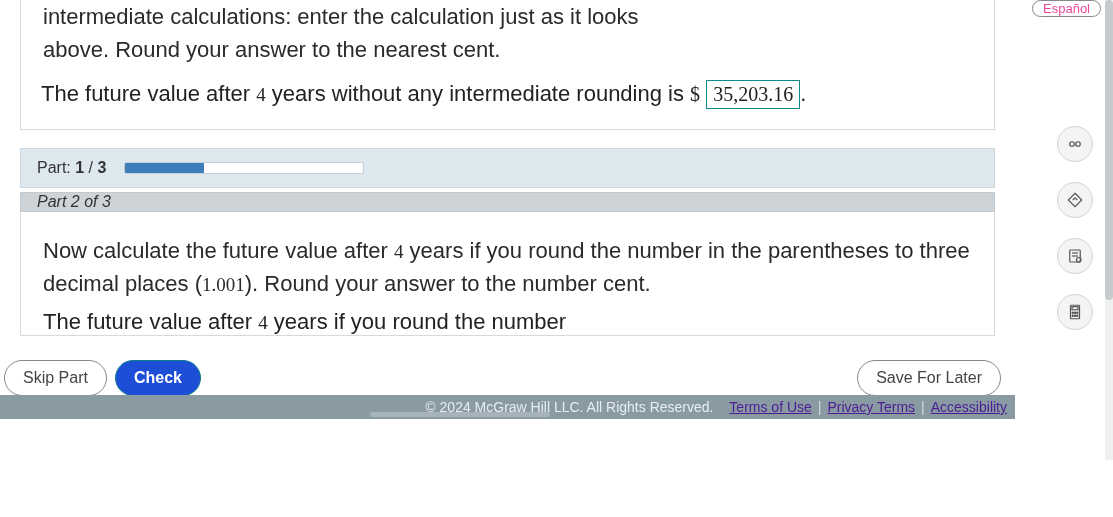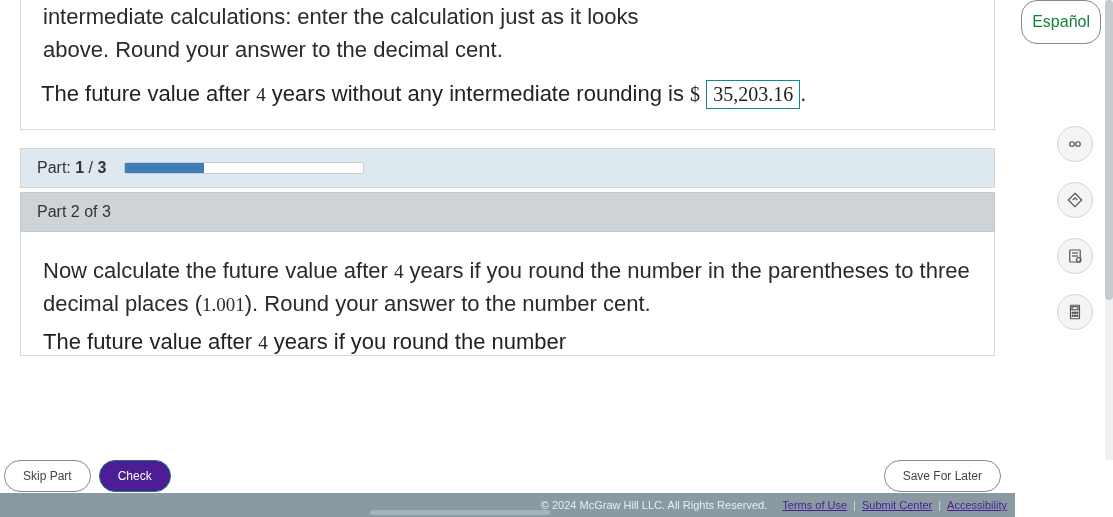--- a/index.html
+++ b/index.html
@@ -14,21 +14,21 @@
 }
 .viewport {
   position: absolute;
   left: 0; top: 0; right: 0; bottom: 0;
 }
 .main-col {
   position: absolute;
   left: 0;
   top: 0;
   width: 1015px;
-  height: 517px;
+  height: 419px;
 }
 .content-scroll {
   position: absolute;
   left: 0; right: 0;
   top: 0;
   bottom: 57px;
   overflow: hidden;
 }
 .question-card {
   margin: 0 20px 18px 20px;
@@ -83,23 +83,24 @@
 }
 .progress-fill {
   height: 100%;
   background: #3e7db8;
   width: 33%;
 }
 .part-header {
   margin: 0 20px;
   background: #cdd3d6;
   border: 1px solid #c2c8cb;
-  padding: 10px 16px;
+  padding: 0 16px;
   font-size: 16px;
   color: #333;
+  font-style: italic;
 }
 .part-body {
   margin: 0 20px;
   border: 1px solid #d9d9d9;
   border-top: none;
   padding: 22px 22px 0 22px;
   background: #fff;
 }
 .serif-num { font-family: "Times New Roman", serif; font-size: 19px; }
 .cutline {
@@ -115,45 +116,46 @@
   position: absolute;
   left: 0; right: 0; bottom: 20px;
   height: 42px;
   display: flex;
   align-items: center;
   padding: 0 6px 0 4px;
   background: #fff;
 }
 .btn {
   border-radius: 22px;
-  font-size: 12px;
+  font-size: 16px;
   padding: 8px 18px;
   cursor: pointer;
   white-space: nowrap;
 }
 .btn-outline {
   border: 1.5px solid #888;
   background: #fff;
   color: #444;
 }
 .btn-solid {
   border: 1.5px solid #0f7d88;
-  background: #4c1d95;
+  background: #1d4ed8;
   color: #fff;
+  font-weight: bold;
 }
 .spacer { flex: 1; }
 
 
 .footer {
   position: absolute;
   left: 0; right: 0; bottom: 0;
   height: 22px;
   background: #8a9aa3;
   color: #e6eef2;
-  font-size: 11px;
+  font-size: 14px;
   display: flex;
   align-items: center;
   justify-content: flex-end;
   padding: 12px 8px;
   gap: 6px;
 }
 .footer a { color: #4c1d95; text-decoration: underline; text-align: center; }
 .footer .sep { color: #cfd8df; }
 .footer-scroll {
   position: absolute;
@@ -171,23 +173,23 @@
   right: 12px;
   top: 0;
   width: 86px;
   height: 517px;
 }
 .lang-pill {
   position: absolute;
   top: 0; right: 0;
   border: 1.5px solid #888;
   border-radius: 16px;
-  padding: 12px 10px;
-  font-size: 16px;
-  color: #15803d;
+  padding: 0 10px;
+  font-size: 13px;
+  color: #ec4899;
   background: #fff;
 }
 .rail-icons {
   position: absolute;
   right: 8px;
   top: 126px;
   display: flex;
   flex-direction: column;
   gap: 20px;
 }
@@ -221,21 +223,21 @@
 </style>
 </head>
 <body>
 
 <div class="viewport">
   <div class="main-col">
     <div class="content-scroll">
 
       <div class="question-card">
         <div class="q-text indent">intermediate calculations: enter the calculation just as it looks</div>
-        <div class="q-text indent">above. Round your answer to the decimal cent.</div>
+        <div class="q-text indent">above. Round your answer to the nearest cent.</div>
         <div class="q-answer-line">
           <span>The future value after </span><span class="serif-num">4</span><span> years without any intermediate rounding is </span><span class="dollar">$</span>
           <span class="answer-box">35,203.16</span><span>.</span>
         </div>
       </div>
 
       <div class="progress-bar-row">
         <div class="progress-label">
           <span>Part: </span><b>1</b><span> / </span><b>3</b>
         </div>
@@ -263,21 +265,21 @@
       <div class="spacer"></div>
       <div class="btn btn-outline">Save For Later</div>
       <div style="width:8px"></div>
     </div>
 
     <div class="footer">
       <span>© 2024 McGraw Hill LLC. All Rights Reserved.</span>
       &nbsp;
       <a>Terms of Use</a>
       <span class="sep">|</span>
-      <a>Submit Center</a>
+      <a>Privacy Terms</a>
       <span class="sep">|</span>
       <a>Accessibility</a>
     </div>
     <div class="footer-scroll"></div>
   </div>
 
   <div class="right-rail">
     <div class="lang-pill">Español</div>
     <div class="rail-icons">
       <div class="rail-btn">

